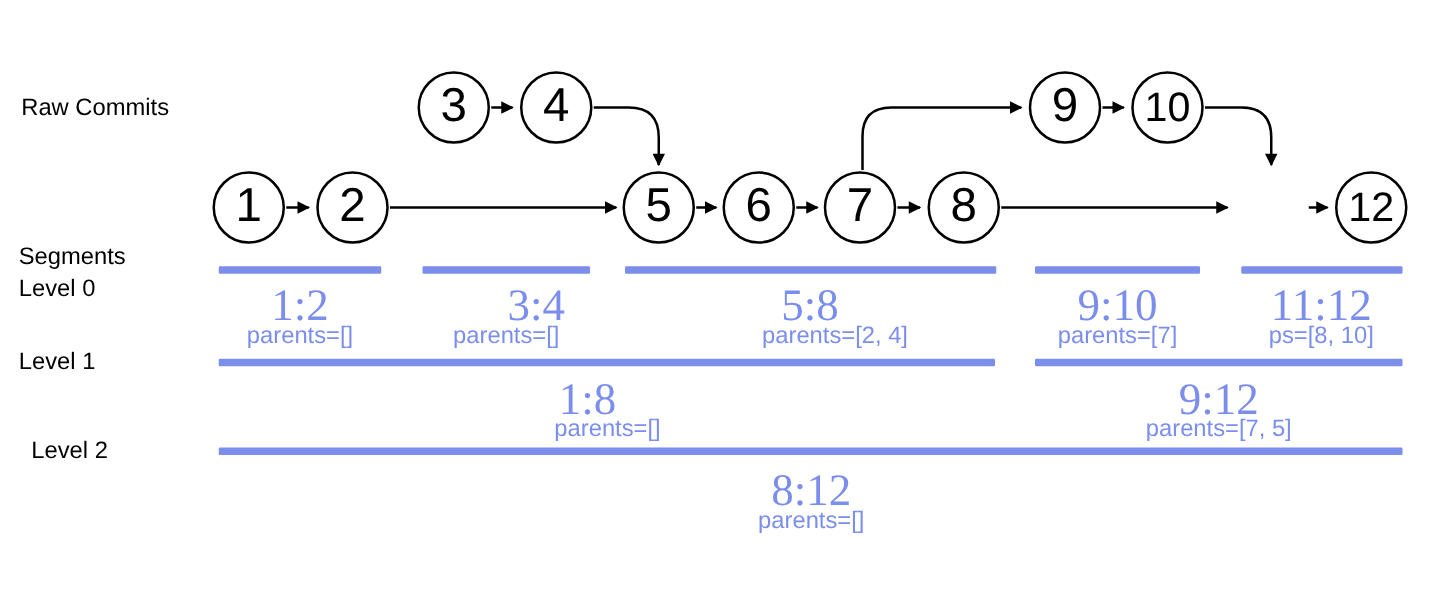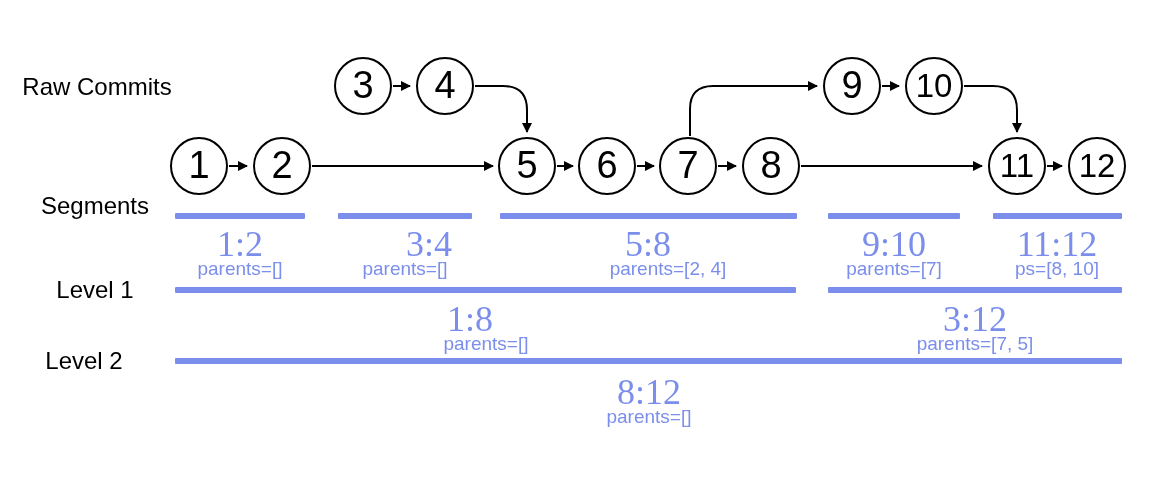--- a/index.html
+++ b/index.html
@@ -41,22 +41,21 @@
     color: #000000;
     line-height: 1;
     padding-bottom: 2px;
   }
   .node.small {
     font-size: 33px;
   }
   .side-label {
     position: absolute;
     width: 160px;
-    text-align: center;
-    font-size: 24px;
+    font-size: 19px;
     line-height: 22px;
     color: #000000;
     white-space: nowrap;
   }
   .bar {
     position: absolute;
     height: 6px;
     background: var(--accent, #7b8eec);
     border-radius: 1px;
   }
@@ -107,27 +106,27 @@
   <div class="node" style="left:170px;top:137px">1</div>
   <div class="node" style="left:253px;top:137px">2</div>
   <div class="node" style="left:334px;top:57px">3</div>
   <div class="node" style="left:416px;top:57px">4</div>
   <div class="node" style="left:498px;top:137px">5</div>
   <div class="node" style="left:578px;top:137px">6</div>
   <div class="node" style="left:659px;top:137px">7</div>
   <div class="node" style="left:742px;top:137px">8</div>
   <div class="node" style="left:823px;top:57px">9</div>
   <div class="node small" style="left:905px;top:57px">10</div>
-  <div class="node small" style="left:988px;top:137px">11</div>
   <div class="node small" style="left:1068px;top:137px">12</div>
 
   <div class="side-label" style="left:17px;top:76px">Raw Commits</div>
   <div class="side-label" style="left:15px;top:195px">Segments</div>
+  <div class="side-label" style="left:15px;top:221px">Level 0</div>
   <div class="side-label" style="left:15px;top:279px">Level 1</div>
-  <div class="side-label" style="left:4px;top:350px">Level 2</div>
+  <div class="side-label" style="left:25px;top:350px">Level 2</div>
 
   <div class="bar" style="left:175px;top:213px;width:130px"></div>
   <div class="bar" style="left:338px;top:213px;width:134px"></div>
   <div class="bar" style="left:500px;top:213px;width:297px"></div>
   <div class="bar" style="left:828px;top:213px;width:132px"></div>
   <div class="bar" style="left:993px;top:213px;width:129px"></div>
 
   <div class="seg-range" style="left:240px;top:226px">1:2</div>
   <div class="seg-parents" style="left:240px;top:259px">parents=[]</div>
   <div class="seg-range" style="left:429px;top:226px">3:4</div>
@@ -137,21 +136,21 @@
   <div class="seg-range" style="left:894px;top:226px">9:10</div>
   <div class="seg-parents" style="left:894px;top:259px">parents=[7]</div>
   <div class="seg-range" style="left:1057px;top:226px">11:12</div>
   <div class="seg-parents" style="left:1057px;top:259px">ps=[8, 10]</div>
 
   <div class="bar" style="left:175px;top:287px;width:621px"></div>
   <div class="bar" style="left:828px;top:287px;width:294px"></div>
 
   <div class="seg-range" style="left:470px;top:301px">1:8</div>
   <div class="seg-parents" style="left:486px;top:334px">parents=[]</div>
-  <div class="seg-range" style="left:975px;top:301px">3:12</div>
+  <div class="seg-range" style="left:975px;top:301px">9:12</div>
   <div class="seg-parents" style="left:975px;top:334px">parents=[7, 5]</div>
 
   <div class="bar" style="left:175px;top:358px;width:947px"></div>
 
   <div class="seg-range" style="left:649px;top:374px">8:12</div>
   <div class="seg-parents" style="left:649px;top:407px">parents=[]</div>
 
 </div>
 
 </body></html>

